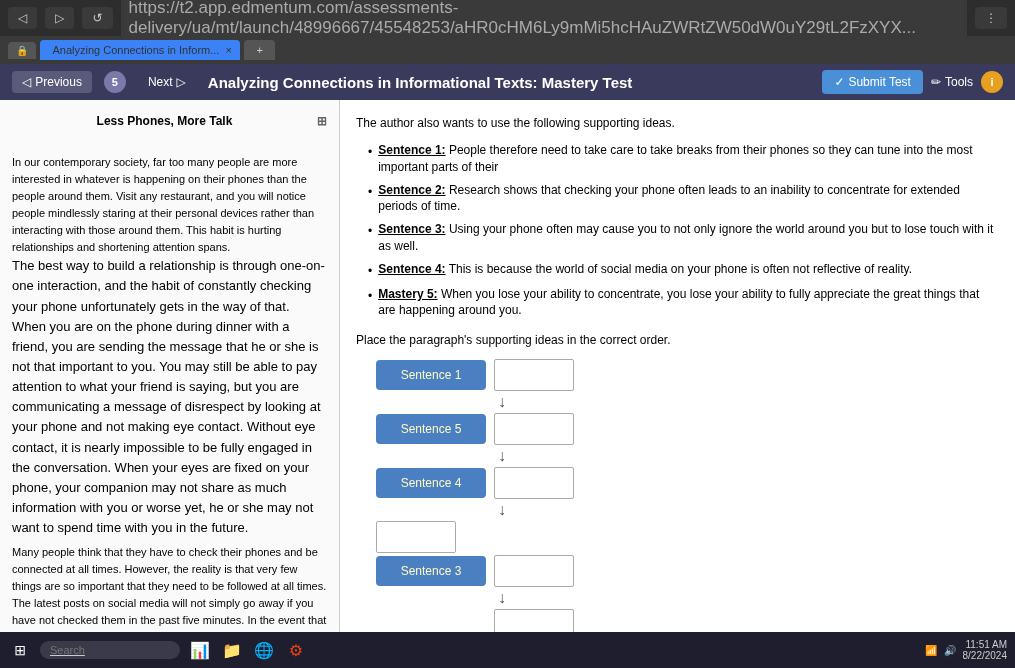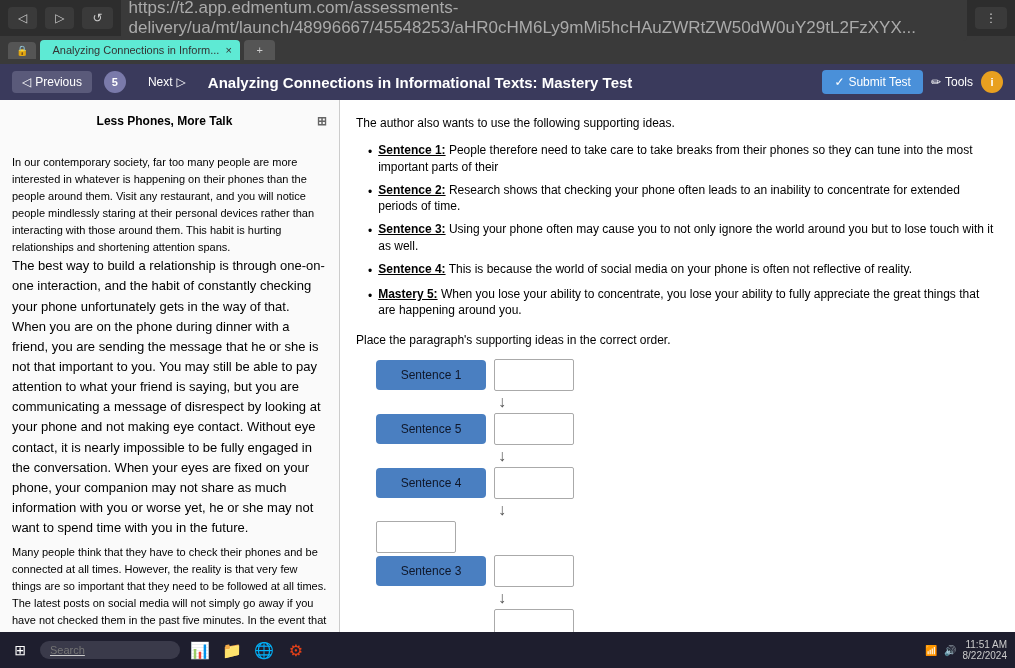--- a/index.html
+++ b/index.html
@@ -41,21 +41,21 @@
       padding: 4px 12px;
       border-radius: 4px 4px 0 0;
       display: flex;
       align-items: center;
       gap: 6px;
       max-width: 200px;
       overflow: hidden;
       white-space: nowrap;
     }
     .tab-item.active {
-      background: #5eead4;
+      background: #3b82f6;
       color: #333;
     }
 
     
     .main-content {
       background: #fff;
       height: calc(668px - 64px);
       display: flex;
       flex-direction: column;
     }
@@ -212,21 +212,21 @@
       margin-left: 20px;
     }
     .drag-row {
       display: flex;
       align-items: center;
       gap: 8px;
       margin-bottom: 2px;
     }
     .sentence-chip {
       background: #4a7fc1;
-      color: #0f172a;
+      color: #fef9c3;
       border-radius: 4px;
       padding: 8px 14px;
       font-size: 12px;
       width: 110px;
       text-align: center;
       cursor: grab;
     }
     .drop-box {
       background: white;
       border: 1px solid #aaa;

